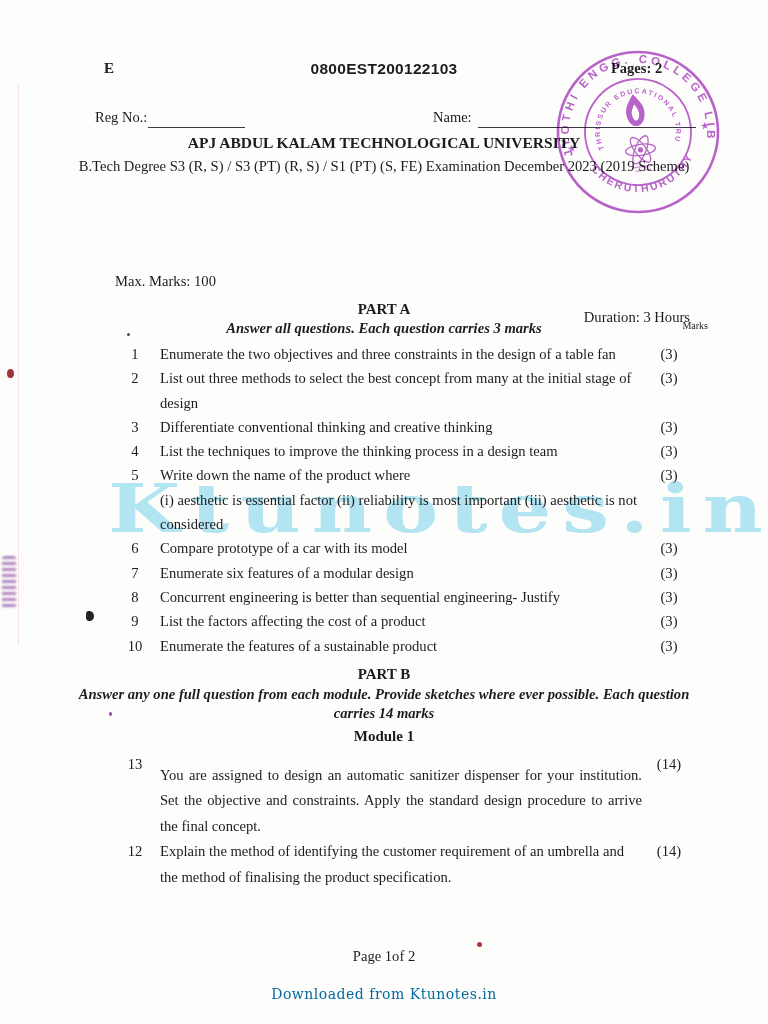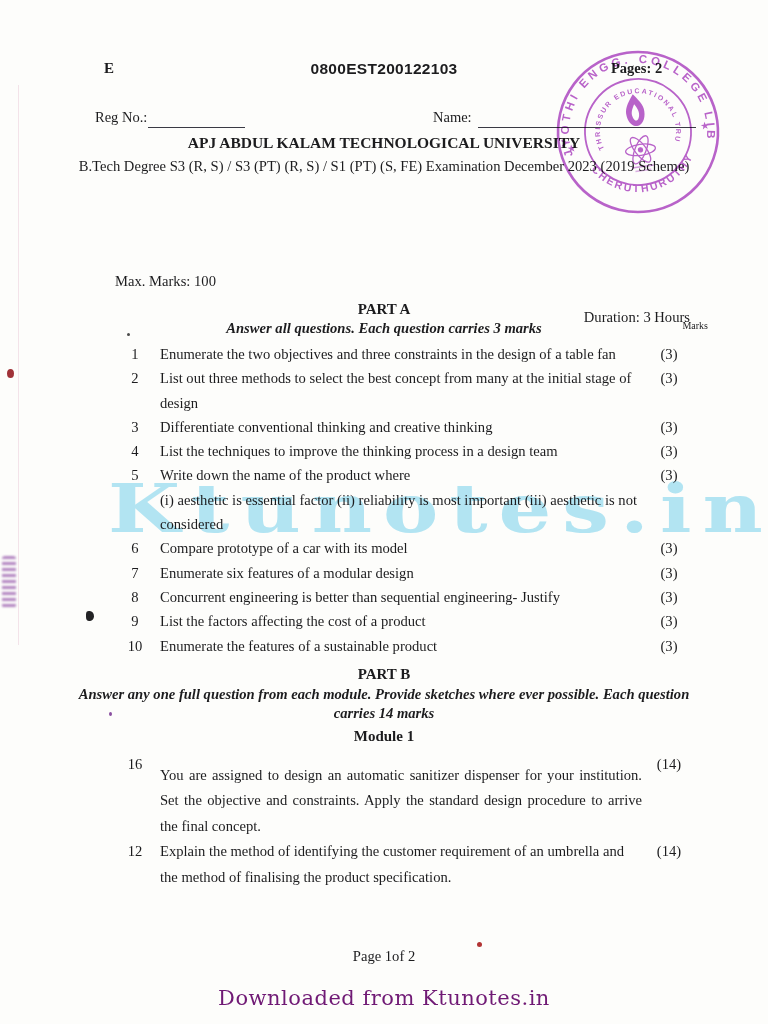--- a/index.html
+++ b/index.html
@@ -54,21 +54,21 @@
   .q-marks { margin-left:auto; width:42px; flex:none; text-align:center; }
   .q-cont { display:block; }
   
   .partb-title { position:absolute; left:0; right:0; top:666px; text-align:center; font-weight:bold; font-size:15px; z-index:1; }
   .partb-instr { position:absolute; left:62px; top:685px; width:644px; text-align:center;
     font-weight:bold; font-style:italic; font-size:14.6px; line-height:18.5px; z-index:1; }
   .module-title { position:absolute; left:0; right:0; top:728px; text-align:center; font-weight:bold; font-size:15px; z-index:1; }
   
   .page-footer { position:absolute; left:0; right:0; top:948px; text-align:center; font-weight:normal; font-size:14.6px; z-index:1; }
   .download-note { position:absolute; left:0; right:0; top:986px; text-align:center;
-    font-family:"DejaVu Serif", serif; font-size:21px; color:#701a75; letter-spacing:.5px; z-index:1; }
+    font-family:"DejaVu Serif", serif; font-size:14px; color:#0369a1; letter-spacing:.5px; z-index:1; }
   
   .stamp { position:absolute; left:548px; top:42px; z-index:3; mix-blend-mode:multiply; opacity:.88; pointer-events:none; }
   .stamp text { font-family:"Liberation Sans", sans-serif; font-weight:bold; fill:#b14ec6; }
   
   .speck { position:absolute; border-radius:50%; z-index:4; }
   .speck-red1 { left:7px; top:369px; width:7px; height:9px; background:#a03238; }
   .speck-black { left:86px; top:611px; width:8px; height:10px; background:#232325; border-radius:40% 60% 55% 45%; }
   .speck-red2 { left:477px; top:942px; width:5px; height:5px; background:#b23434; }
   .speck-dot1 { left:127px; top:333px; width:3px; height:3px; background:#4a4a4a; }
   .speck-dot2 { left:109px; top:712px; width:3px; height:4px; background:#8a4fa0; }
@@ -162,21 +162,21 @@
       <span class="q-marks">(3)</span>
     </div>
   </div>
 
   <div class="partb-title">PART B</div>
   <div class="partb-instr">Answer any one full question from each module. Provide sketches where ever possible. Each question carries 14 marks</div>
   <div class="module-title">Module 1</div>
 
   <div class="qlist-b">
     <div class="q-row">
-      <span class="q-no">16</span>
+      <span class="q-no">13</span>
       <span class="q-text just">You are assigned to design an automatic sanitizer dispenser for your institution. Set the objective and constraints. Apply the standard design procedure to arrive the final concept.</span>
       <span class="q-marks">(14)</span>
     </div>
     <div class="q-row">
       <span class="q-no">12</span>
       <span class="q-text">Explain the method of identifying the customer requirement of an umbrella and the method of finalising the product specification.</span>
       <span class="q-marks">(14)</span>
     </div>
   </div>
 

